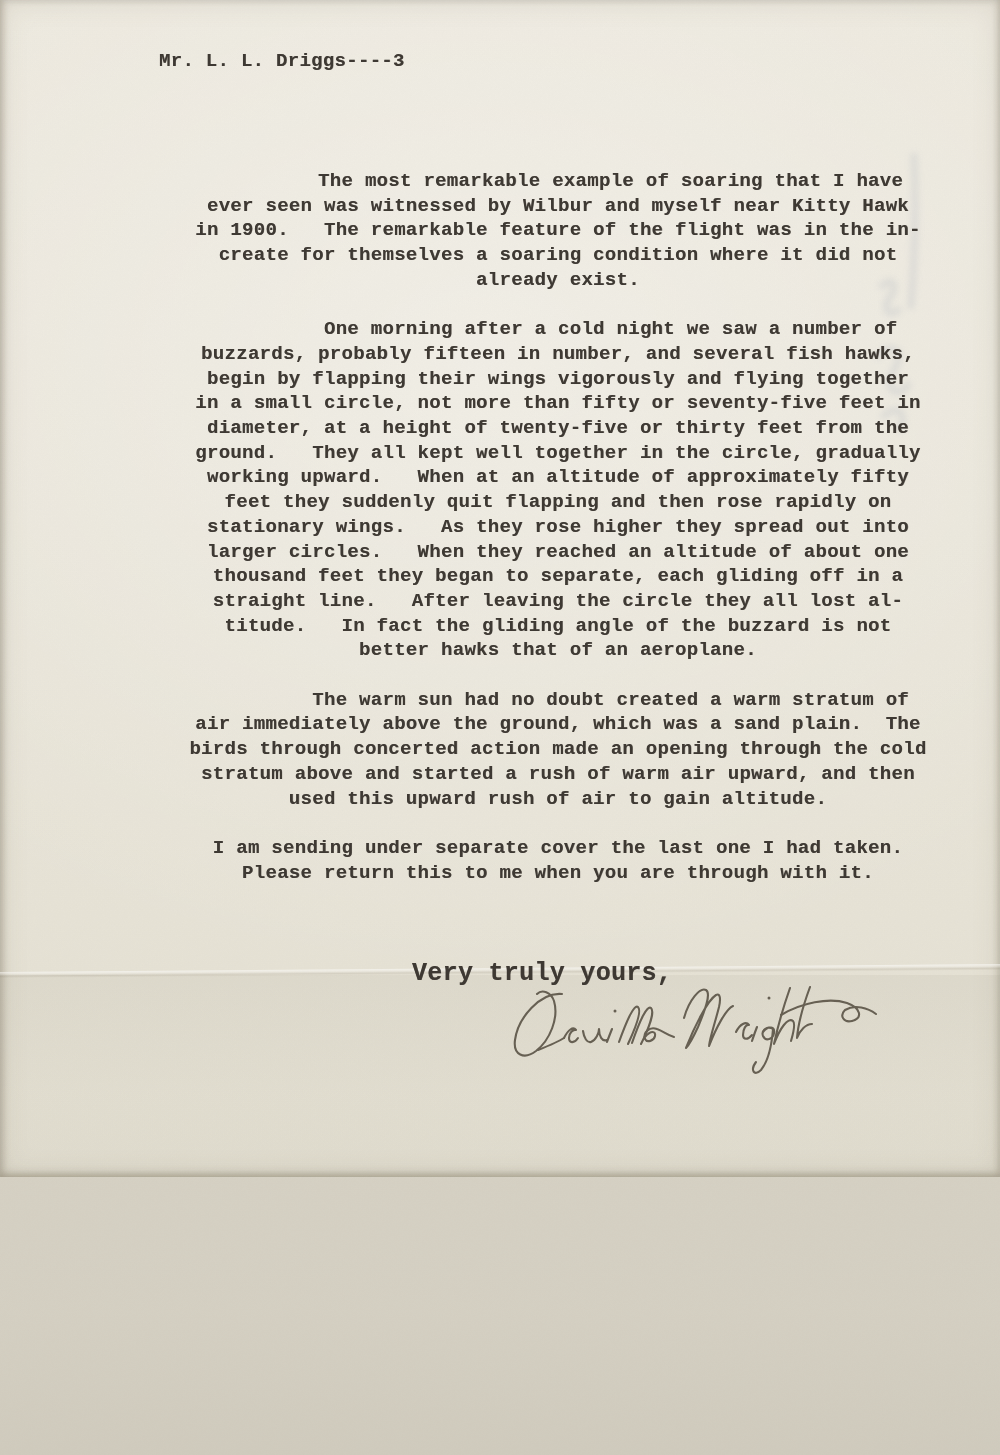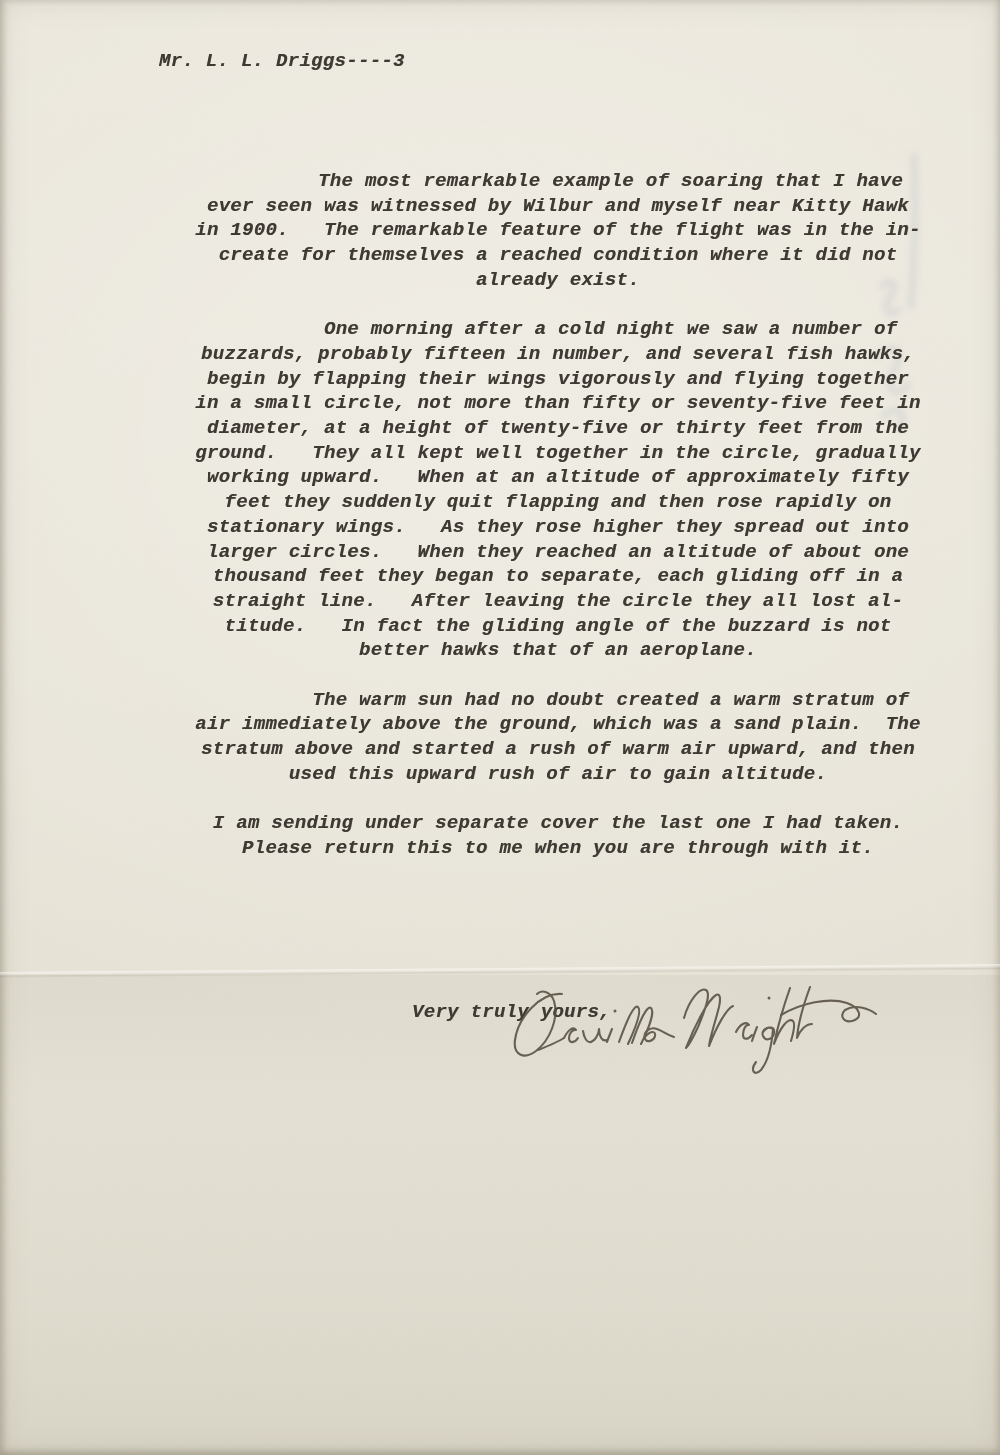--- a/index.html
+++ b/index.html
@@ -7,31 +7,30 @@
     padding: 0;
     width: 1000px;
     height: 1455px;
     overflow: hidden;
     background: #d8d3c6;
     font-family: "Liberation Mono", "DejaVu Sans Mono", monospace;
   }
   .page {
     position: relative;
     width: 1000px;
-    height: 1455px;
+    height: 1177px;
     background:
       radial-gradient(ellipse 1200px 900px at 48% 30%, rgba(255,255,255,0.30), rgba(255,255,255,0) 70%),
       linear-gradient(180deg, #ece8dd 0%, #e9e5d9 45%, #e6e2d5 78%, #e2ded0 100%);
     box-shadow:
       inset 0 0 28px rgba(125,115,92,0.18),
       inset 4px 0 7px rgba(120,110,90,0.22),
       inset -3px 0 6px rgba(120,110,90,0.14),
       inset 0 -4px 7px rgba(110,100,80,0.28),
       inset 0 2px 3px rgba(255,255,255,0.35);
-    font-style: italic;
   }
   .noise {
     position: absolute;
     left: 0; top: 0;
     opacity: 0.5;
     pointer-events: none;
   }
   .lower-tint {
     position: absolute;
     left: 0; top: 975px;
@@ -80,22 +79,22 @@
     position: absolute;
     left: 158px; top: 169px;
     width: 800px;
     font-size: 19px;
     line-height: 24.7px;
   }
   .para { margin: 0 0 24.7px 0; text-align: center; }
   .line { white-space: pre; }
   .closing {
     position: absolute;
-    left: 412px; top: 1000px;
-    font-size: 19px;
+    left: 412px; top: 961px;
+    font-size: 25px;
     line-height: 25px;
     white-space: pre;
   }
   .signature {
     position: absolute;
     left: 478px; top: 980px;
     width: 410px; height: 118px;
   }
   .signature svg { display: block; }
   .sr-only {
@@ -134,21 +133,21 @@
     </g>
   </svg>
 
   <div class="header-line typed">Mr. L. L. Driggs----3</div>
 
   <div class="letter-body typed">
     <div class="para">
       <div class="line">         The most remarkable example of soaring that I have</div>
       <div class="line">ever seen was witnessed by Wilbur and myself near Kitty Hawk</div>
       <div class="line">in 1900.   The remarkable feature of the flight was in the in-</div>
-      <div class="line">create for themselves a reached condition where it did not</div>
+      <div class="line">create for themselves a soaring condition where it did not</div>
       <div class="line">already exist.</div>
     </div>
     <div class="para">
       <div class="line">         One morning after a cold night we saw a number of</div>
       <div class="line">buzzards, probably fifteen in number, and several fish hawks,</div>
       <div class="line">begin by flapping their wings vigorously and flying together</div>
       <div class="line">in a small circle, not more than fifty or seventy-five feet in</div>
       <div class="line">diameter, at a height of twenty-five or thirty feet from the</div>
       <div class="line">ground.   They all kept well together in the circle, gradually</div>
       <div class="line">working upward.   When at an altitude of approximately fifty</div>
@@ -156,20 +155,21 @@
       <div class="line">stationary wings.   As they rose higher they spread out into</div>
       <div class="line">larger circles.   When they reached an altitude of about one</div>
       <div class="line">thousand feet they began to separate, each gliding off in a</div>
       <div class="line">straight line.   After leaving the circle they all lost al-</div>
       <div class="line">titude.   In fact the gliding angle of the buzzard is not</div>
       <div class="line">better hawks that of an aeroplane.</div>
     </div>
     <div class="para">
       <div class="line">         The warm sun had no doubt created a warm stratum of</div>
       <div class="line">air immediately above the ground, which was a sand plain.  The</div>
+      <div class="line">birds through concerted action made an opening through the cold</div>
       <div class="line">stratum above and started a rush of warm air upward, and then</div>
       <div class="line">used this upward rush of air to gain altitude.</div>
     </div>
     <div class="para">
       <div class="line">I am sending under separate cover the last one I had taken.</div>
       <div class="line">Please return this to me when you are through with it.</div>
     </div>
   </div>
 
   <div class="closing typed">Very truly yours,</div>

